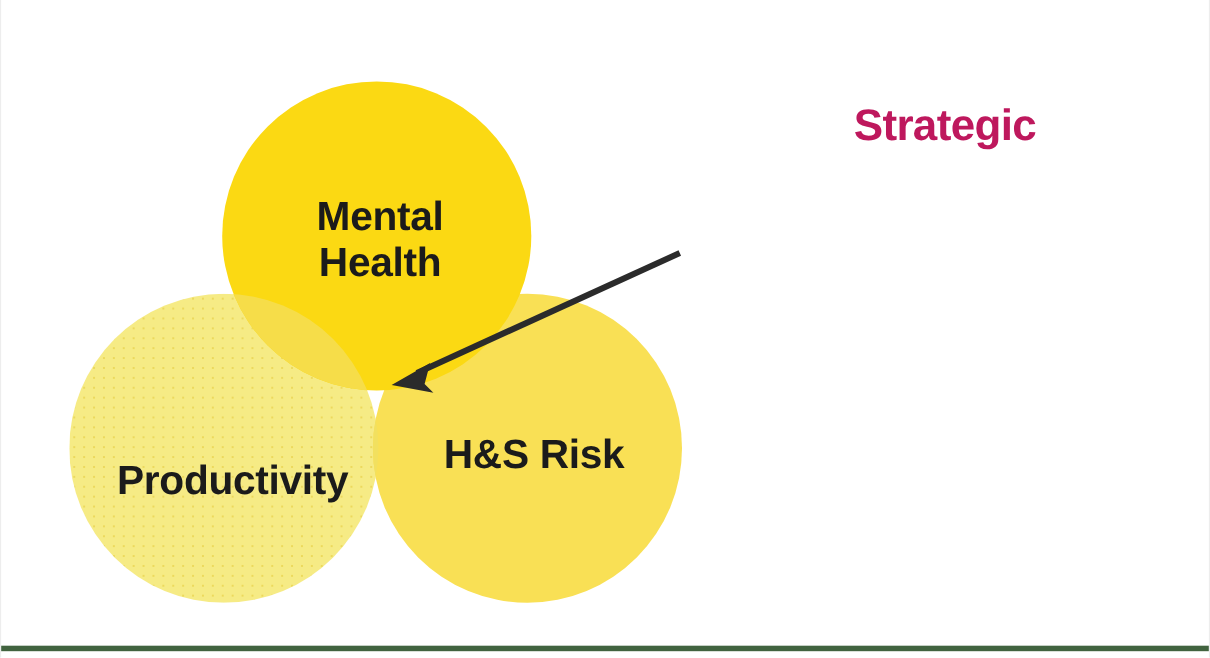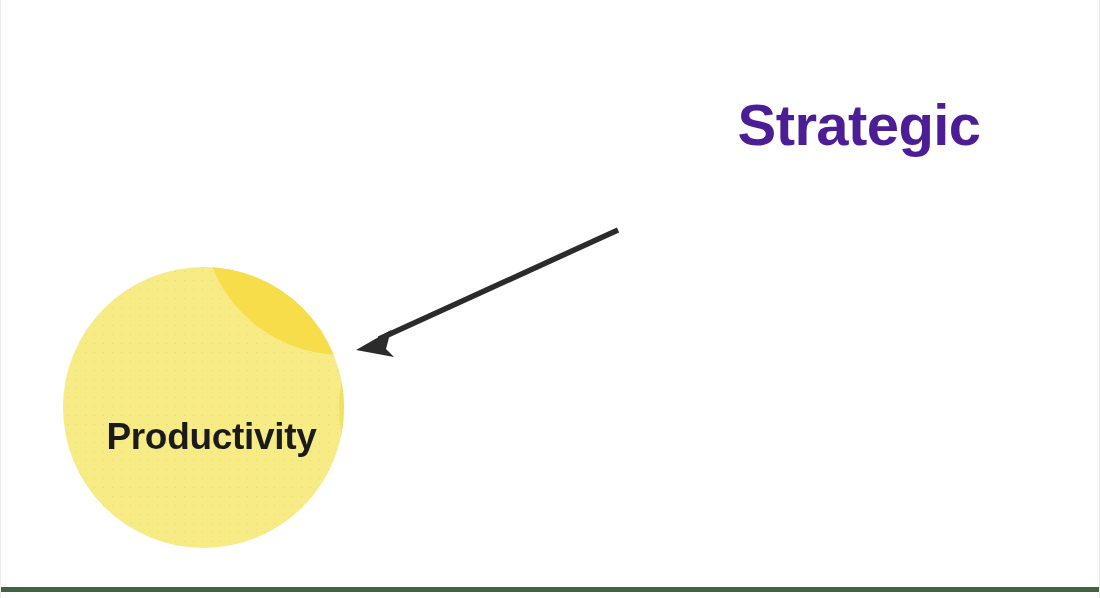--- a/index.html
+++ b/index.html
@@ -128,39 +128,42 @@
   
   #callout {
     position: absolute;
     left: 648px;
     top: 92px;
     width: 420px;
     text-align: center;
     z-index: 11;
   }
   #callout .callout-line {
-    font-size: 58px;
+    font-size: 40px;
     font-weight: bold;
-    color: #4c1d95;
+    color: #be185d;
     line-height: 1.14;
     letter-spacing: -0.6px;
     white-space: nowrap;
   }
 </style>
 </head>
 <body>
 
 <div id="canvas">
 
   <div class="venn">
 
     <div class="circle" id="circle-productivity">
       <span class="circle-label">Productivity</span>
     </div>
 
+    <div class="circle" id="circle-hs-risk">
+      <span class="circle-label">H&amp;S Risk</span>
+    </div>
 
     <svg class="overlap" width="700" height="598" viewBox="0 0 700 598">
       <defs>
         <clipPath id="clip-prod">
           <circle cx="202.5" cy="407.5" r="140.5"></circle>
         </clipPath>
         <clipPath id="clip-hs">
           <circle cx="478.5" cy="407.5" r="140.5"></circle>
         </clipPath>
         <clipPath id="clip-mh">
@@ -176,20 +179,24 @@
         <circle cx="341.5" cy="214.5" r="140.5" fill="#F6DD49"></circle>
       </g>
 
       <g clip-path="url(#clip-prod)">
         <g clip-path="url(#clip-hs)">
           <circle cx="341.5" cy="214.5" r="140.5" fill="#F3D93F"></circle>
         </g>
       </g>
     </svg>
 
+    <div class="circle" id="circle-mental-health">
+      <span class="circle-label">Mental
+Health</span>
+    </div>
 
   </div>
 
   <svg id="arrow-svg" viewBox="0 0 1100 598">
     <line x1="617" y1="230" x2="378" y2="339" stroke="#2b2b2b" stroke-width="5.5" stroke-linecap="butt"></line>
     <polygon points="355,350 390,330 385,349 393,357" fill="#2b2b2b"></polygon>
   </svg>
 
   <div id="callout">
     <div class="callout-line">Strategic</div>

